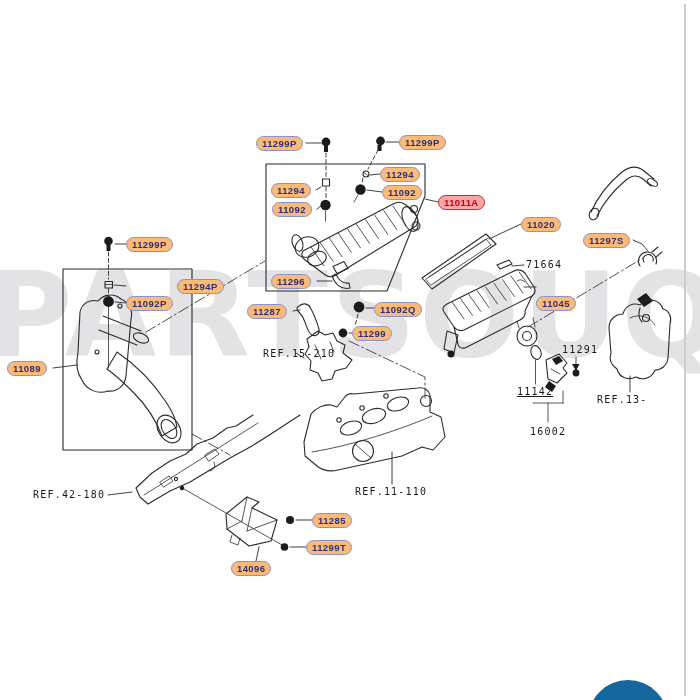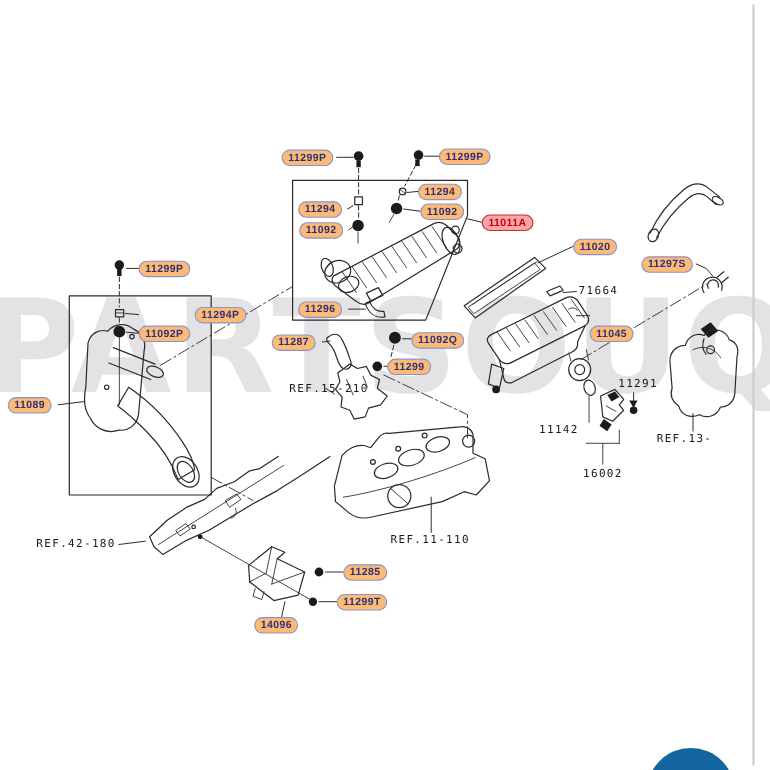--- a/index.html
+++ b/index.html
@@ -285,21 +285,21 @@
       <div class="oval" style="left: 271px; top: 274px;">11296</div>
       <div class="oval" style="left: 247px; top: 304px;">11287</div>
       <div class="oval" style="left: 374px; top: 302px;">11092Q</div>
       <div class="oval" style="left: 352px; top: 326px;">11299</div>
       <div class="plain-label" style="left: 223px; top: 348px; margin-left: 40px;">REF.15-210</div>
       <div class="oval" style="left: 126px; top: 237px;">11299P</div>
       <div class="oval" style="left: 141px; top: 279px; margin-left: 36px;">11294P</div>
       <div class="oval" style="left: 126px; top: 296px;">11092P</div>
       <div class="oval" style="left: 7px; top: 361px;">11089</div>
       <div class="plain-label" style="left: 562px; top: 344px;">11291</div>
-      <div class="plain-label" style="left: 490px; top: 386px;">11142</div>
+      <div class="plain-label" style="left: 517px; top: 386px; text-decoration: underline;">11142</div>
       <div class="plain-label" style="left: 530px; top: 426px;">16002</div>
       <div class="plain-label" style="left: 597px; top: 394px;">REF.13-</div>
       <div class="plain-label" style="left: 33px; top: 489px;">REF.42-180</div>
       <div class="plain-label" style="left: 355px; top: 486px;">REF.11-110</div>
       <div class="oval" style="left: 312px; top: 513px;">11285</div>
       <div class="oval" style="left: 306px; top: 540px;">11299T</div>
       <div class="oval" style="left: 231px; top: 561px;">14096</div>
     </div>
 
   <div class="edge-right"></div>

